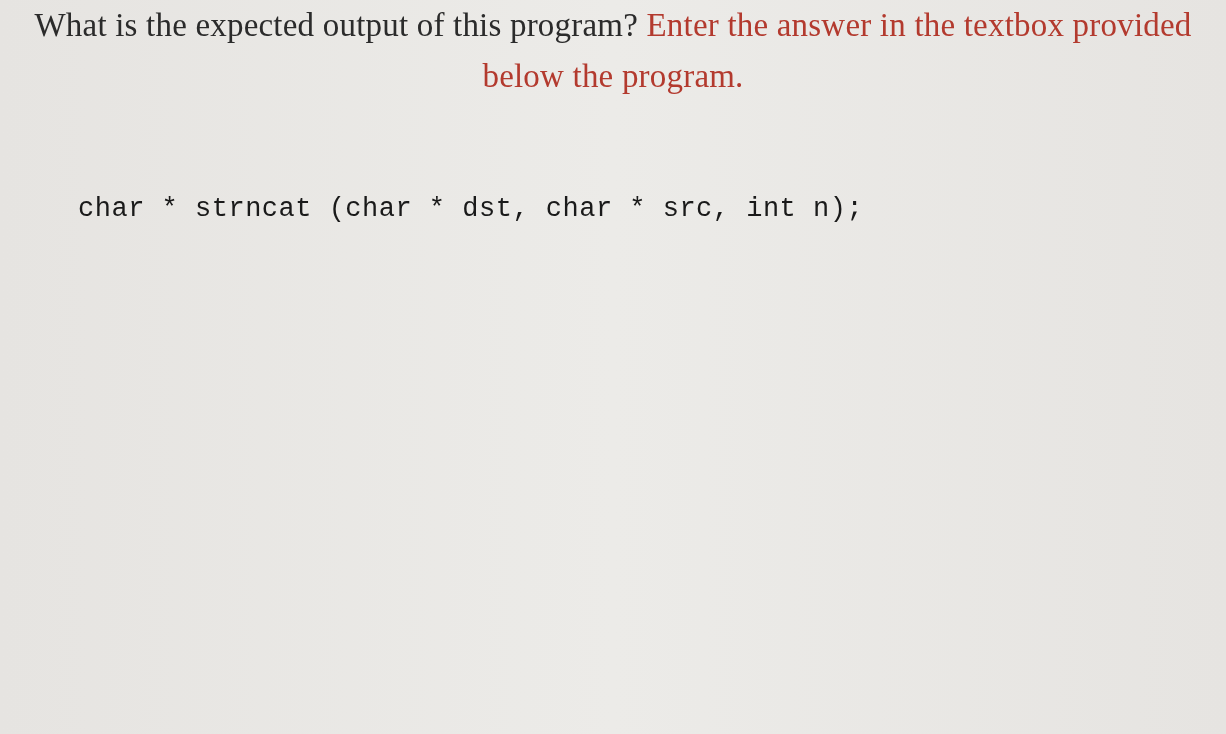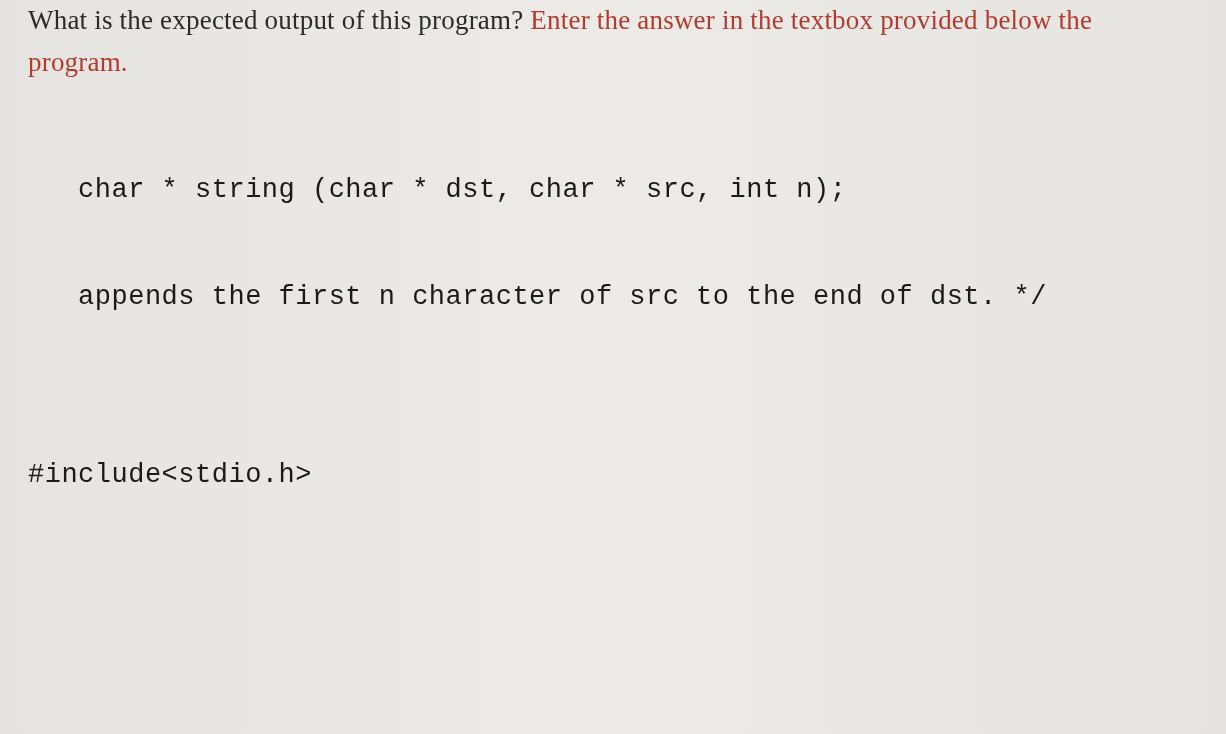--- a/index.html
+++ b/index.html
@@ -10,25 +10,26 @@
     background: #e8e6e3;
     font-family: Georgia, 'Times New Roman', serif;
     overflow: hidden;
   }
   .page {
     padding: 0 28px 20px 28px;
     box-sizing: border-box;
     background: linear-gradient(90deg, #e6e4e1 0%, #ecebe8 50%, #e6e4e1 100%);
   }
   .question-line {
-    font-size: 27px;
+    font-size: 33px;
     line-height: 1.55;
     color: #333;
     margin-bottom: 18px;
     letter-spacing: 0.2px;
+    text-align: center;
   }
   .question-line .black {
     color: #2b2b2b;
   }
   .question-line .red {
     color: #b33a2e;
   }
   .code-block {
     font-family: "Courier New", Courier, monospace;
     font-size: 27px;
@@ -44,24 +45,22 @@
 </head>
 <body>
 
 <div class="page">
 
   <div class="question-line">
     <span class="black">What is the expected output of this program? </span><span class="red">Enter the answer in the textbox provided below the program.</span>
   </div>
 
   <div class="code-block">
-    <span class="code-line">   char * string (char * dst, char * src, int n);</span>
-    <span class="code-line">   appends the first n character of src to the end of dst. */</span>
+    <span class="code-line">   char * strncat (char * dst, char * src, int n);</span>
     <span class="code-line"></span>
-    <span class="code-line">#include&lt;stdio.h&gt;</span>
     <span class="code-line"></span>
     
     
     
     <span class="code-line"></span>
     
     
     <span class="code-line"></span>
     
     

